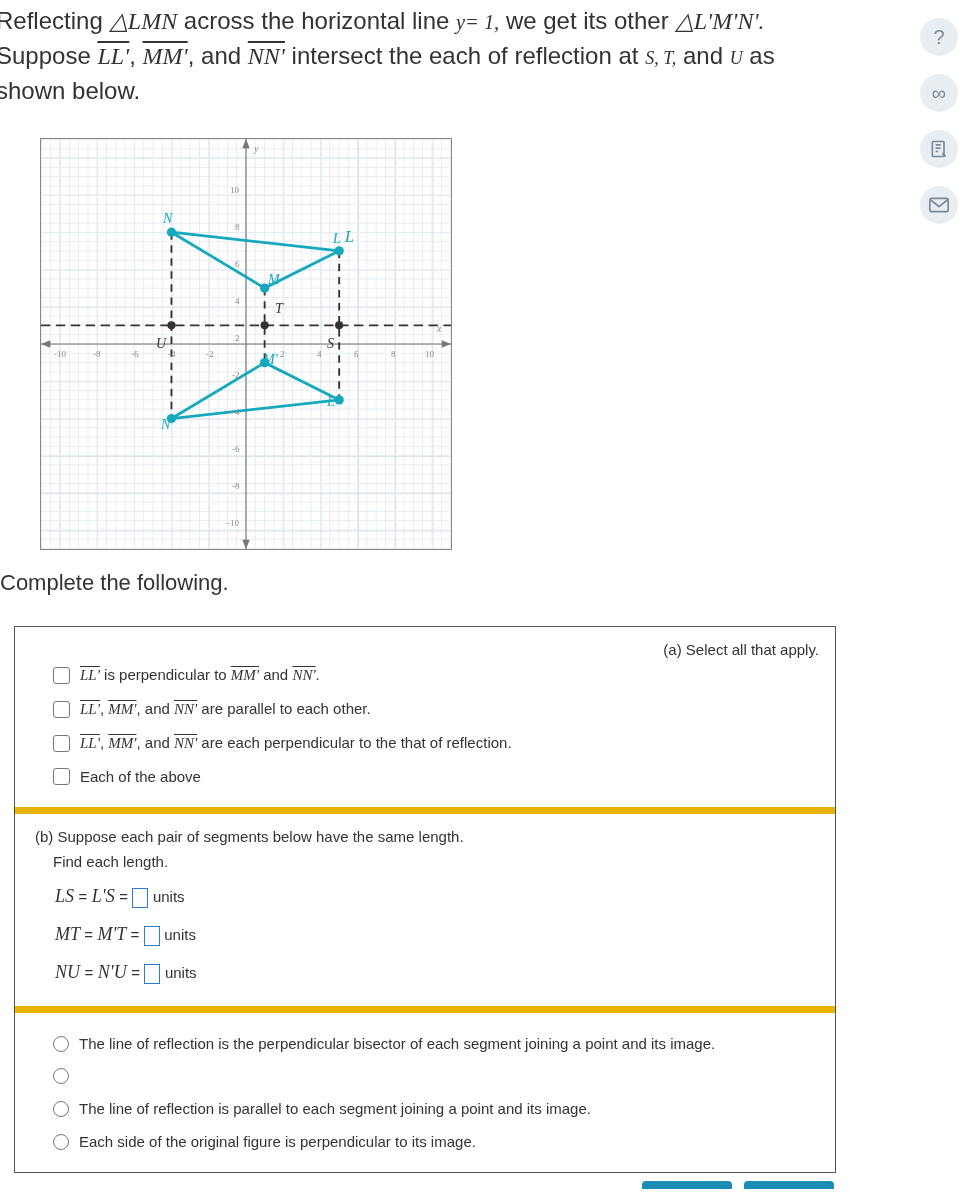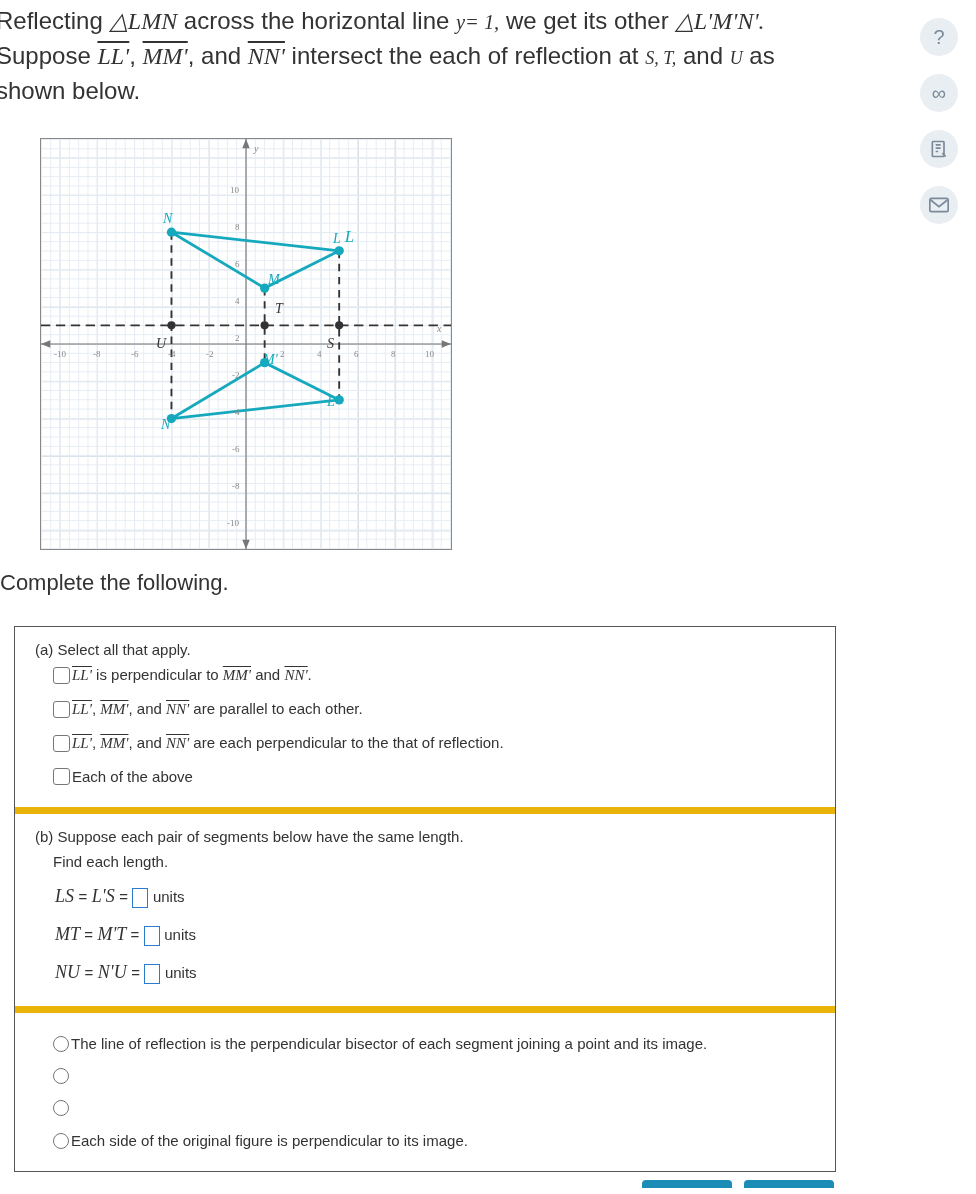--- a/index.html
+++ b/index.html
@@ -42,26 +42,26 @@
   .answer-box {
     border: 1px solid #555;
     width: 820px;
     margin-left: 14px;
     font-size: 15px;
   }
   .section {
     border-top: 7px solid #eab308;
     padding: 14px 16px 14px 10px;
   }
-  .section:first-child { border-top:none; }
+  .section:first-child { border-top:none;text-align:right; }
   .opt-row {
     display:flex;
     align-items:center;
     padding: 8px 0 8px 28px;
-    gap:2px;
+    gap:10px;
   }
   .chk {
     width:15px; height:15px; border:1px solid #777; border-radius:3px;
     flex-shrink:0;
   }
   .rad {
     width:14px; height:14px; border:1px solid #777; border-radius:50%;
     flex-shrink:0;
   }
   .inline-input {
@@ -248,20 +248,21 @@
   <div class="section">
     <div class="opt-row">
       <span class="rad"></span>
       <span>The line of reflection is the perpendicular bisector of each segment joining a point and its image.</span>
     </div>
     <div class="opt-row">
       <span class="rad"></span>
     </div>
     <div class="opt-row">
       <span class="rad"></span>
+      <span>The line of reflection is parallel to each segment joining a point and its image.</span>
     </div>
     <div class="opt-row">
       <span class="rad"></span>
       <span>Each side of the original figure is perpendicular to its image.</span>
     </div>
   </div>
 
 </div>
 
 <div class="footer-btns">

